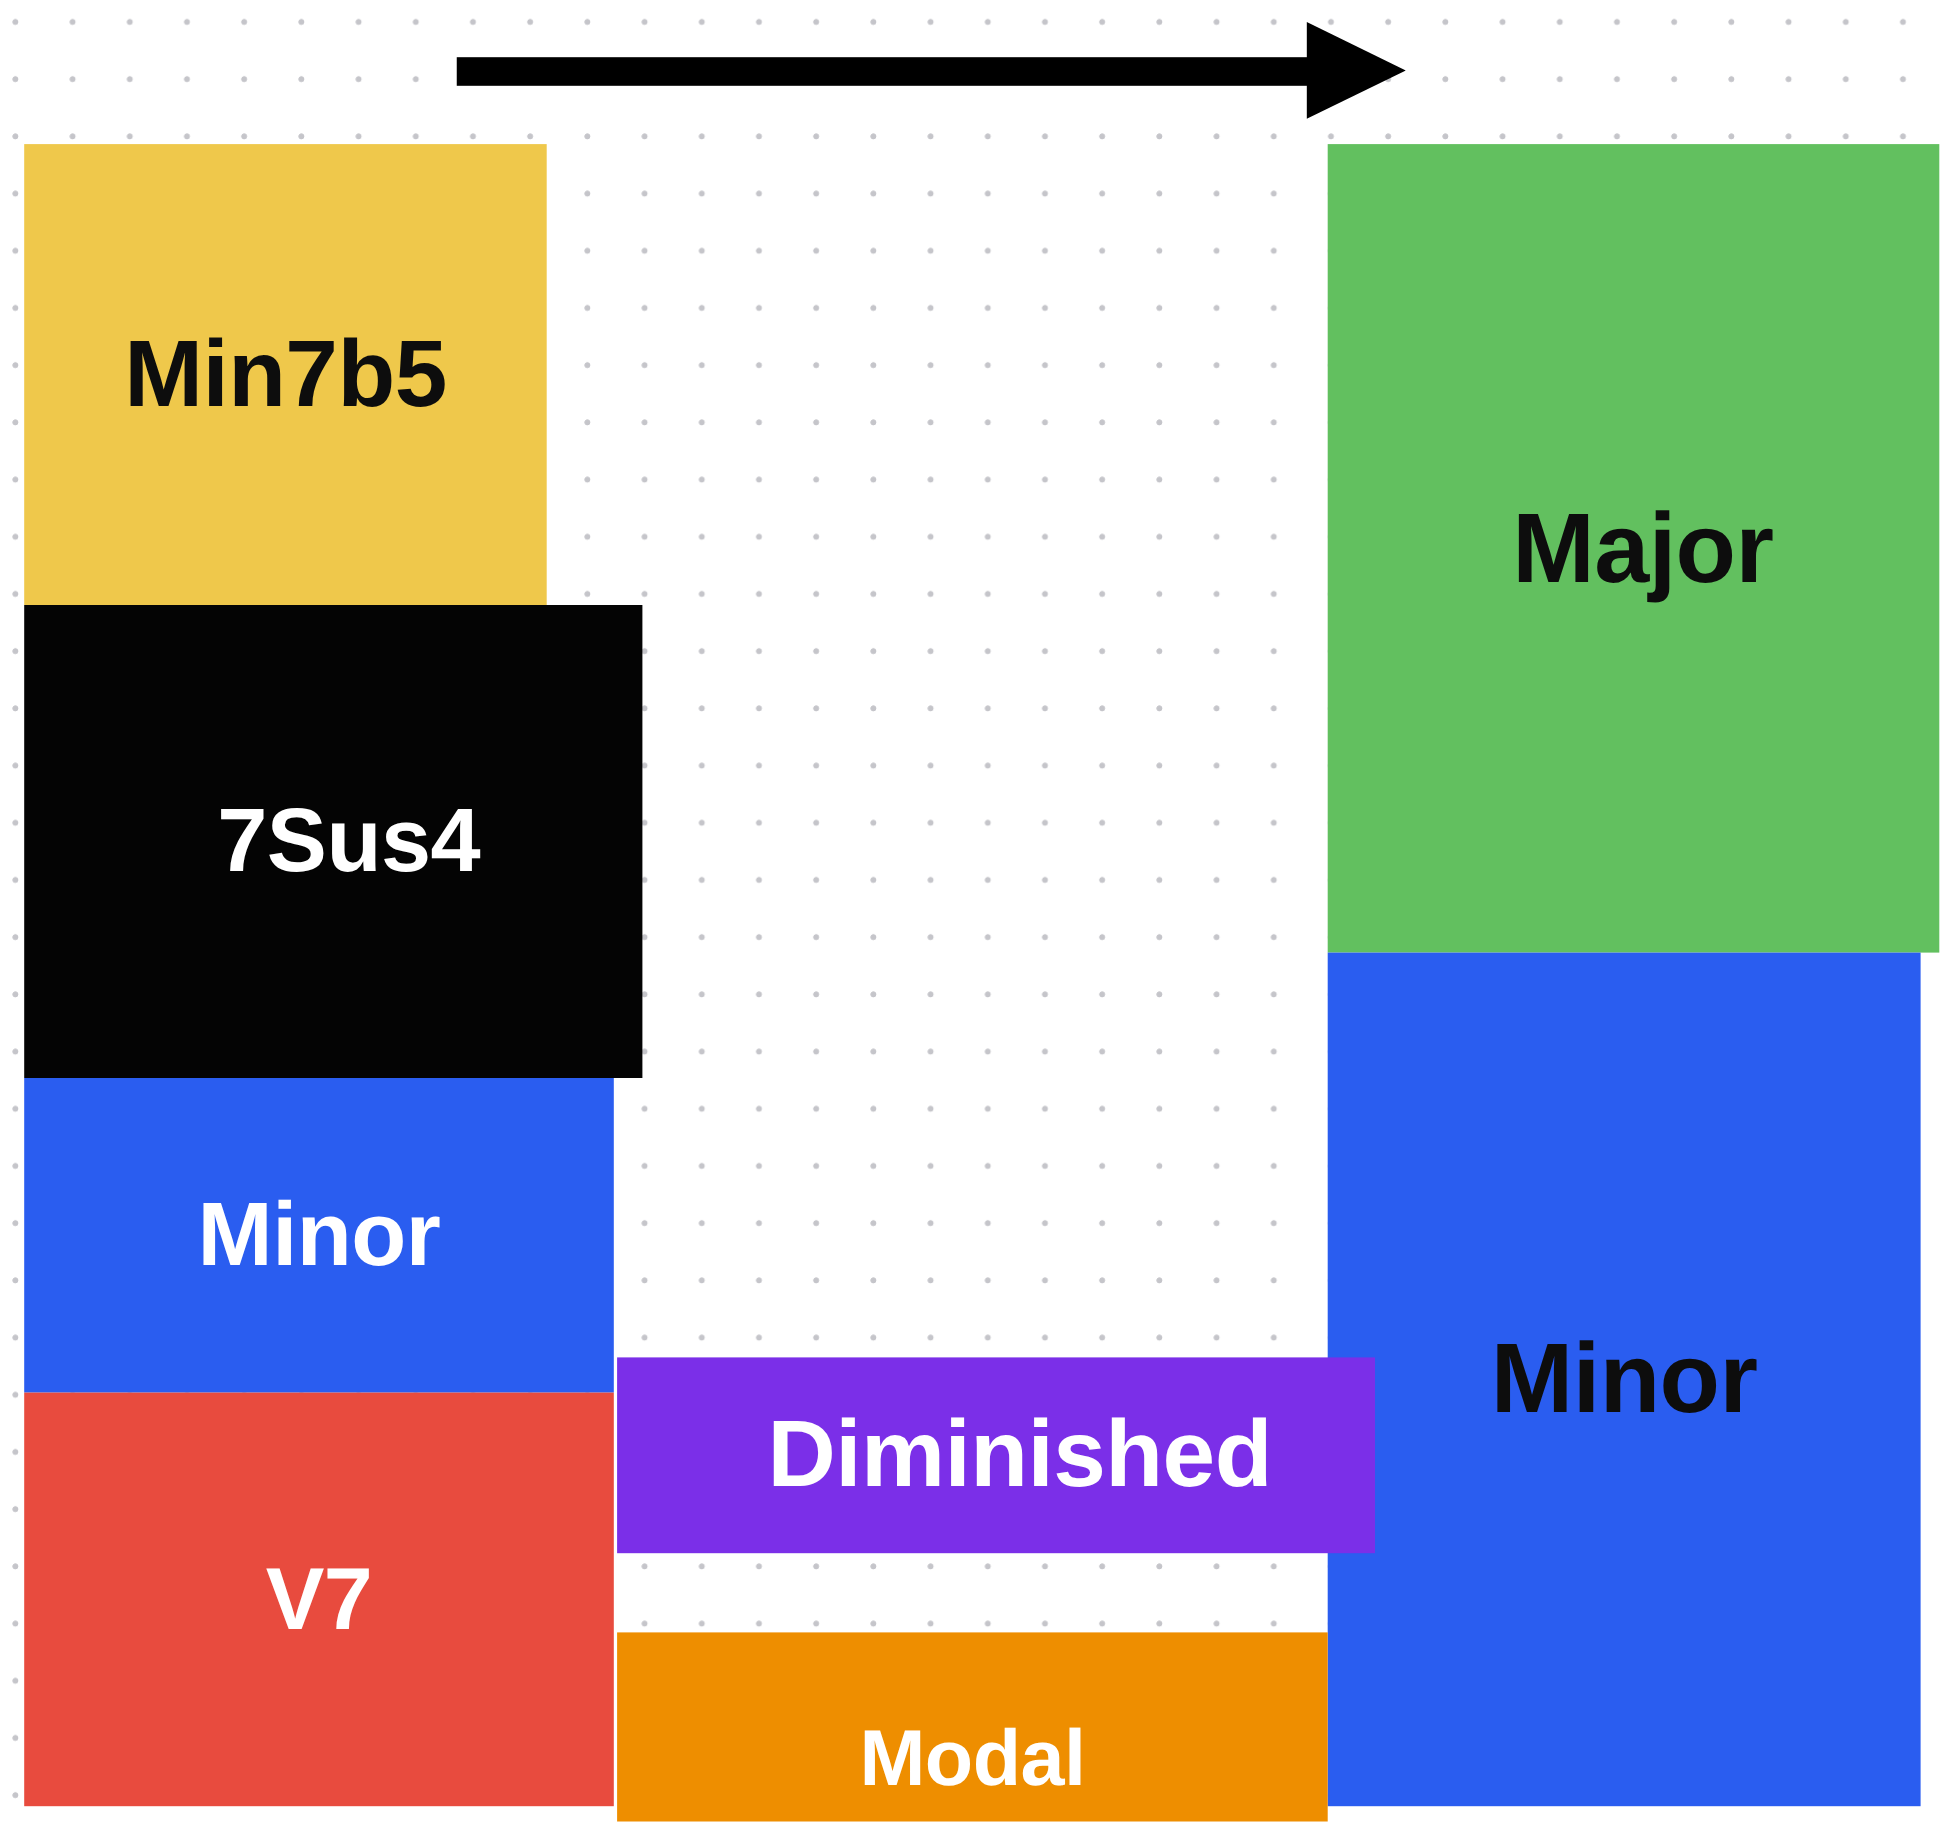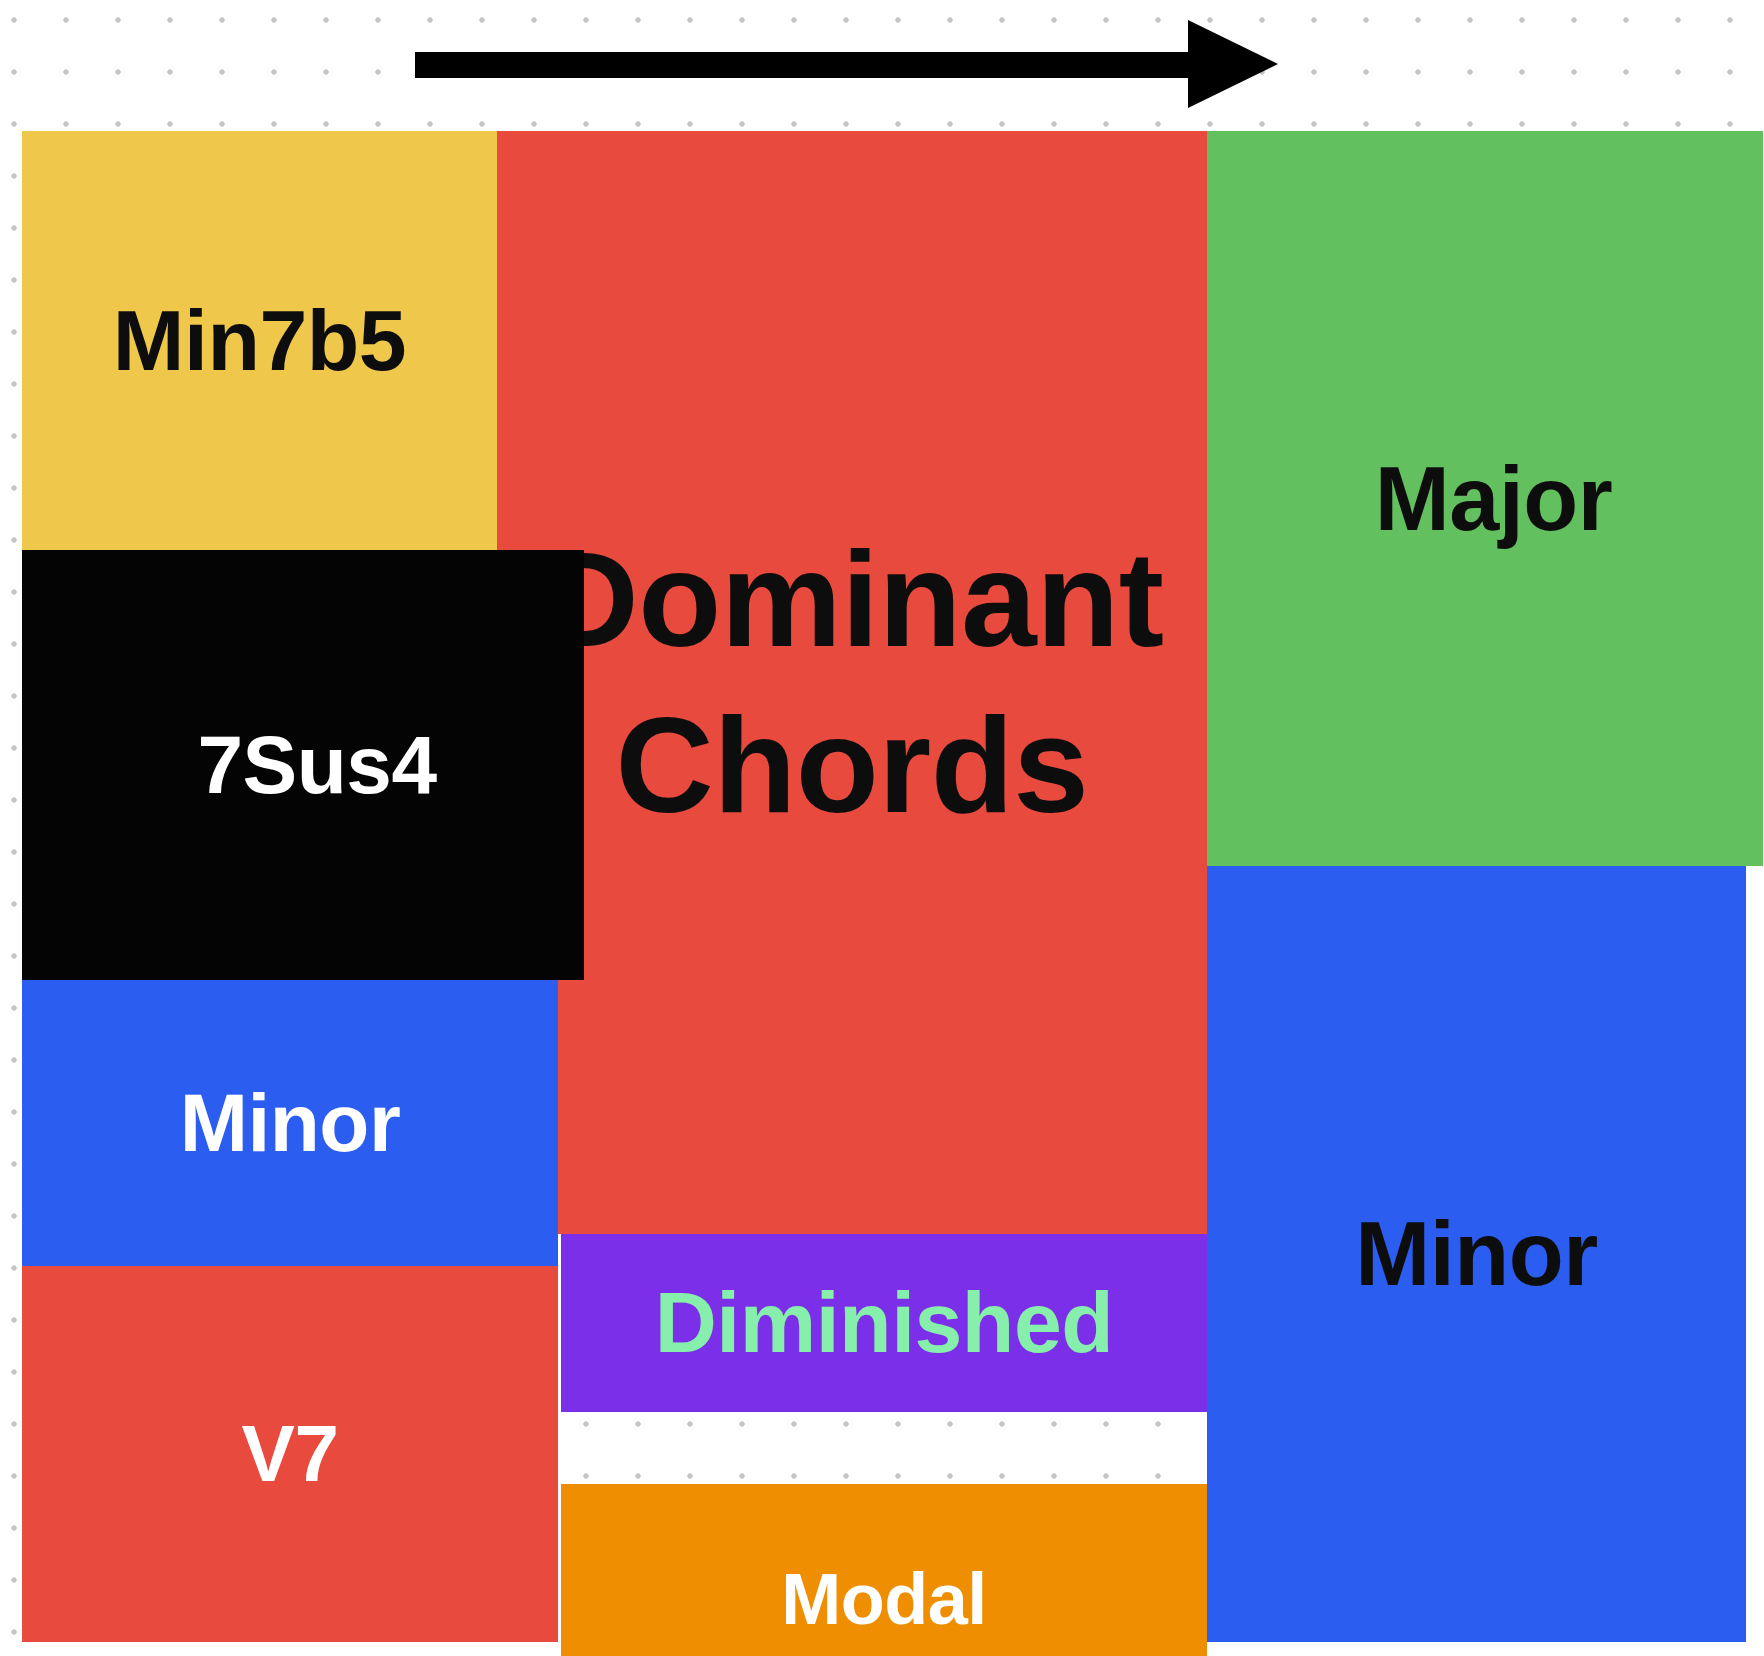--- a/index.html
+++ b/index.html
@@ -54,24 +54,21 @@
 
 <div id="canvas">
 
   <div id="flow-arrow" style="color: rgb(0, 0, 0);">
     <svg viewBox="0 0 863 128" xmlns="http://www.w3.org/2000/svg" aria-hidden="true">
       <rect x="0" y="52" width="778" height="26" fill="currentColor"></rect>
       <polygon points="773,20 863,64 773,108" fill="currentColor"></polygon>
     </svg>
   </div>
 
-  <div class="block b-dominant" style="background-color: rgb(232, 75, 62); color: rgb(13, 13, 13);">
-    <span class="lbl">Dominant Chords</span>
-  </div>
-  <div class="block b-diminished" style="background-color: rgb(123, 47, 232); color: #86efac;">
+  <div class="block b-diminished" style="background-color: rgb(123, 47, 232); color: #ffffff; padding-left: 43px;">
     <span class="lbl">Diminished</span>
   </div>
   <div class="block b-modal" style="background-color: rgb(238, 142, 0); color: rgb(255, 255, 255);">
     <span class="lbl">Modal</span>
   </div>
   <div class="block b-major" style="background-color: rgb(98, 192, 95); color: rgb(13, 13, 13);">
     <span class="lbl">Major</span>
   </div>
   <div class="block b-minor-right" style="background-color: rgb(42, 93, 240); color: rgb(13, 13, 13);">
     <span class="lbl">Minor</span>

